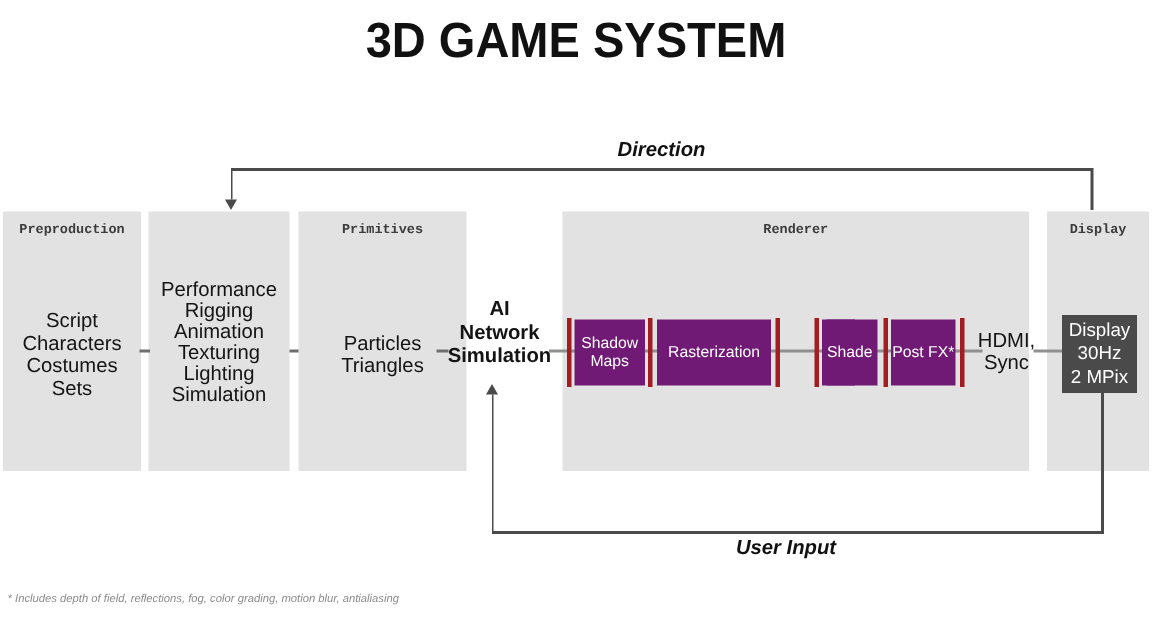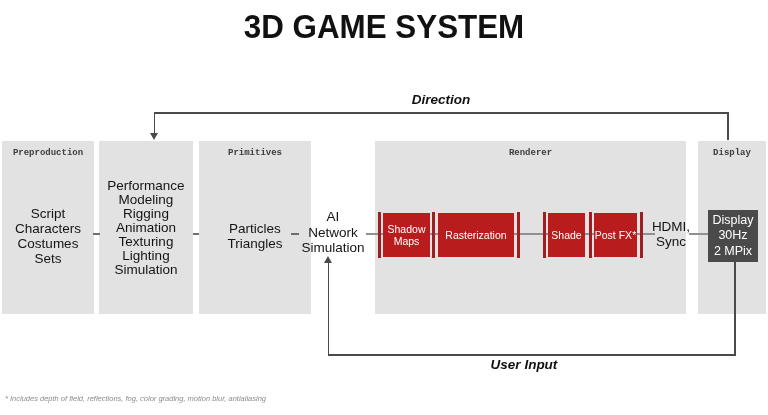--- a/index.html
+++ b/index.html
@@ -43,29 +43,29 @@
   .st-production{left:99px;width:94px;}
   .st-primitives{left:199px;width:112px;}
   .st-renderer{left:375px;width:311px;}
   .st-display{left:698px;width:68px;}
   
   .dash{position:absolute;top:233px;height:2px;background:#6f6f6f;}
   .pline{position:absolute;top:233px;height:1.5px;background:#909090;z-index:2;}
   
   .redbar{position:absolute;top:212px;width:3px;height:46px;background:#a11d21;z-index:3;}
   .blk{
-    position:absolute;top:213px;height:44px;background:#b91c1c;z-index:3;
+    position:absolute;top:213px;height:44px;background:#701a75;z-index:3;
     color:#fff;font-size:10.5px;line-height:12px;display:flex;align-items:center;
     justify-content:center;text-align:center;
   }
   
   .freetext{
     position:absolute;text-align:center;color:#141414;font-size:13.5px;line-height:15.5px;
   }
-  .ai-text{left:289px;top:209px;width:88px;}
+  .ai-text{left:289px;top:198px;width:88px;font-weight:bold;}
   .hdmi-text{left:646px;top:220px;width:50px;line-height:14.5px;}
   
   .display-box{
     position:absolute;left:708px;top:210px;width:50px;height:52px;background:#4a4a4a;
     z-index:3;display:flex;flex-direction:column;justify-content:center;
     text-align:center;color:#fff;font-size:12.5px;line-height:15.5px;
   }
   
   .footnote{
     position:absolute;left:5px;top:394px;font-size:7.5px;font-style:italic;color:#8c8c8c;
@@ -89,21 +89,20 @@
     <span class="line-div">Script</span>
     <span class="line-div">Characters</span>
     <span class="line-div">Costumes</span>
     <span class="line-div">Sets</span>
   </div>
 </div>
 
 <div class="stage st-production">
   <div class="stage-body tight">
     <span class="line-div">Performance</span>
-    <span class="line-div">Modeling</span>
     <span class="line-div">Rigging</span>
     <span class="line-div">Animation</span>
     <span class="line-div">Texturing</span>
     <span class="line-div">Lighting</span>
     <span class="line-div">Simulation</span>
   </div>
 </div>
 
 <div class="stage st-primitives">
   <div class="stage-label">Primitives</div>

